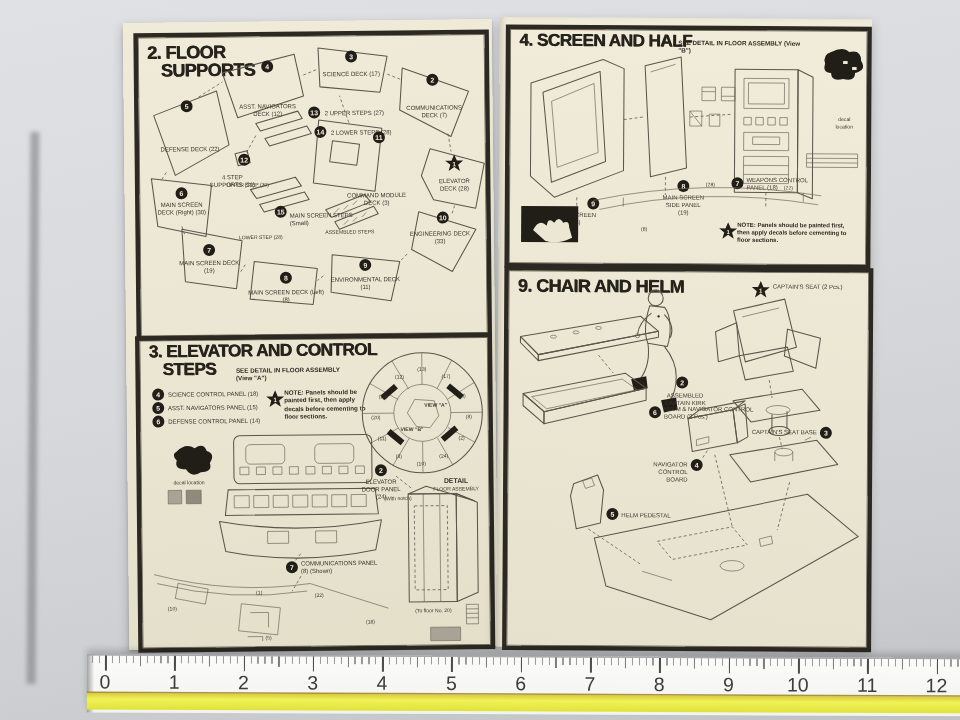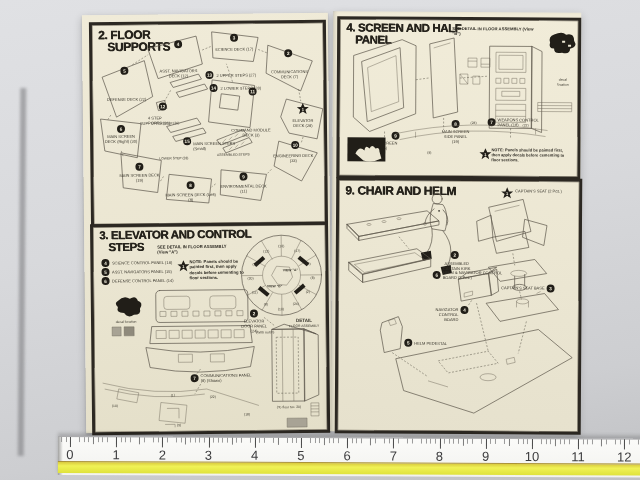--- a/index.html
+++ b/index.html
@@ -344,21 +344,21 @@
           <text x="84" y="200" class="t tiny">(5)</text>
         </g>
       </svg>
     </div>
   </div>
 
   <div class="page page-right">
 
     <div class="section" style="left:4px;top:5px;width:238px;height:156px;">
       <div class="sec-head" style="left:6px;top:3px;font-size:11.5px;">
-        <span>4. SCREEN AND HALF</span><span class="t2">PANEL</span>
+        <span>4. SCREEN AND HALF</span>
       </div>
       <div class="subtle" style="left:112px;top:6px;width:88px;">SEE DETAIL IN FLOOR ASSEMBLY (View "B")</div>
       <div class="note" style="left:152px;top:127px;width:80px;font-size:4px;">NOTE: Panels should be painted first, then apply decals before cementing to floor sections.</div>
       <svg width="238" height="156" viewBox="0 0 238 156">
         <g class="ln">
           <polygon points="14,36 62,20 76,26 76,94 30,112 14,98"></polygon>
           <polygon points="22,42 60,28 64,88 28,102"></polygon>
           <polygon class="lt" points="28,48 56,36 59,82 32,92"></polygon>
           <polygon points="90,24 114,18 118,92 94,98"></polygon>
           <line x1="94" y1="28" x2="110" y2="23" class="lt"></line>

